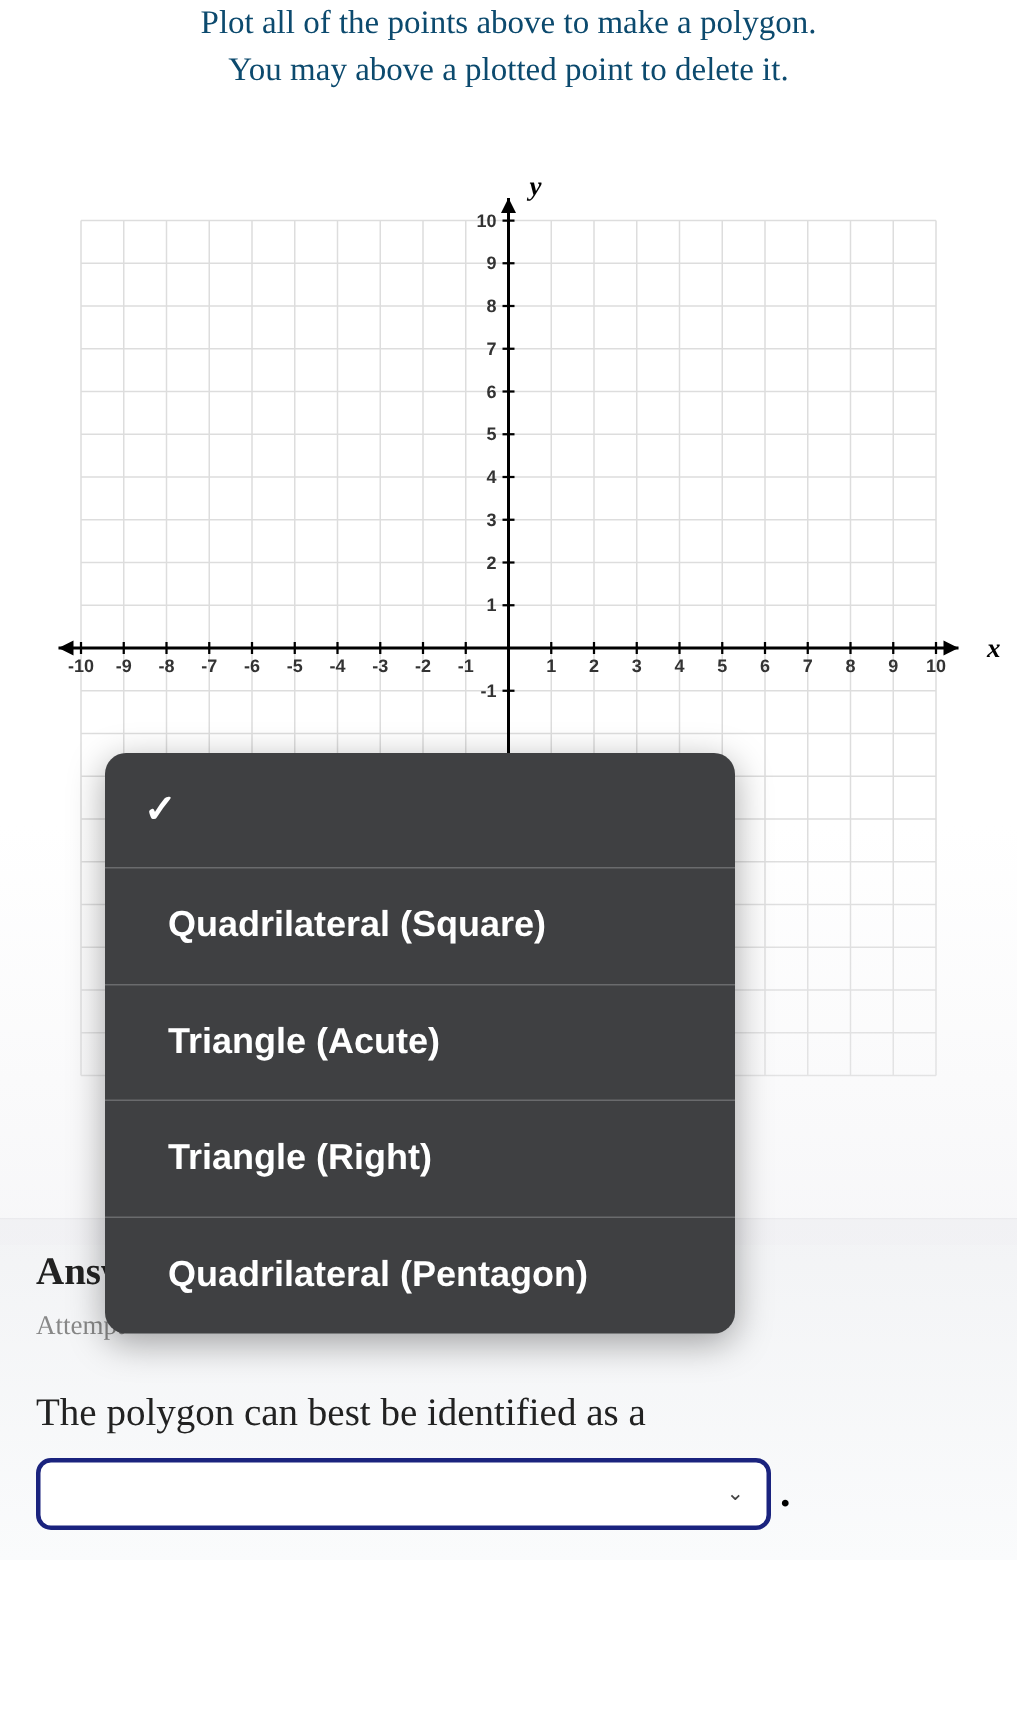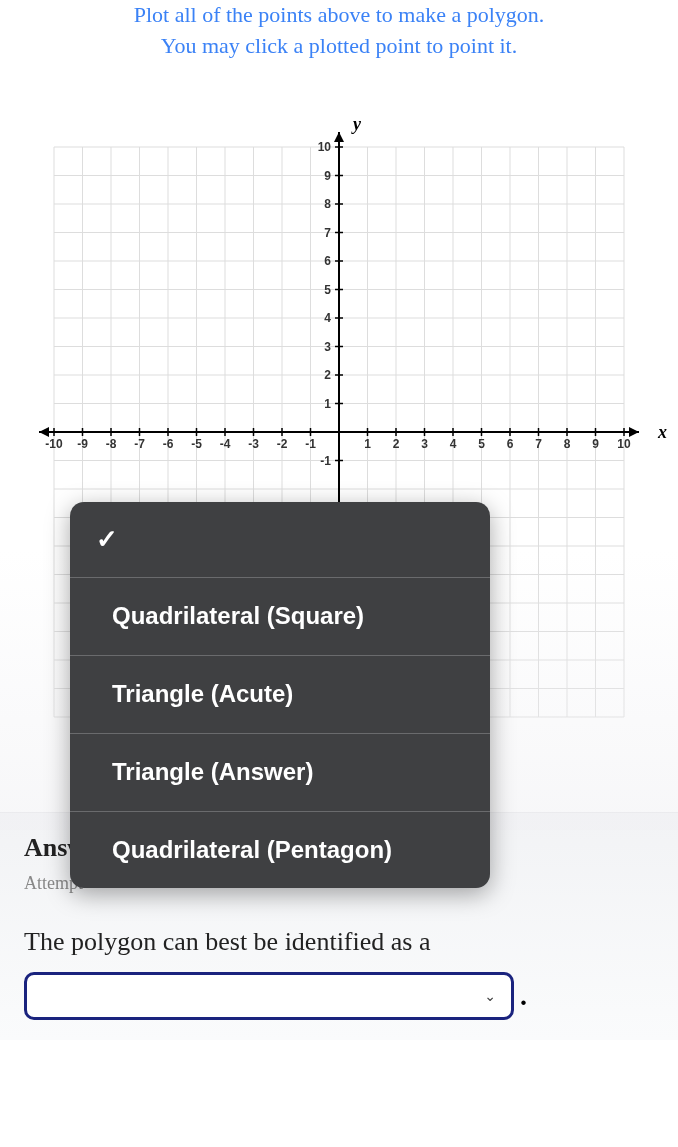--- a/index.html
+++ b/index.html
@@ -7,21 +7,21 @@
       width: 678px;
       height: 1147px;
       font-family: Georgia, 'Times New Roman', serif;
       background: #fff;
       position: relative;
       overflow: hidden;
     }
     .instructions {
       text-align: center;
       font-size: 22px;
-      color: #3b82f6;
+      color: #0c4a6e;
       padding: 0 40px 10px;
       line-height: 1.4;
     }
     .graph-container {
       position: relative;
       width: 620px;
       height: 620px;
       margin: 50px auto 0;
     }
     .graph-svg {
@@ -148,21 +148,21 @@
       background: linear-gradient(180deg, rgba(255,255,255,0) 0%, rgba(240,240,243,0.55) 100%);
       pointer-events: none;
       z-index: 5;
     }
   </style>
 </head>
 <body>
 
 <div class="instructions">
   <span>Plot all of the points above to make a polygon.</span><br>
-  <span>You may click a plotted point to point it.</span>
+  <span>You may above a plotted point to delete it.</span>
 </div>
 
 <div class="graph-container">
   <span class="axis-label-y">y</span>
   <span class="axis-label-x">x</span>
   <svg class="graph-svg" viewBox="0 0 620 620">
     <g id="grid">
         <line x1="25" x2="25" y1="25" y2="595" stroke="#ddd" stroke-width="1"></line>
         <line y1="25" y2="25" x1="25" x2="595" stroke="#ddd" stroke-width="1"></line>
         <line x1="53.5" x2="53.5" y1="25" y2="595" stroke="#ddd" stroke-width="1"></line>
@@ -300,18 +300,18 @@
     <span class="check-icon">✓</span>
     <span></span>
   </div>
   <div class="dropdown-item">
     <span>Quadrilateral (Square)</span>
   </div>
   <div class="dropdown-item">
     <span>Triangle (Acute)</span>
   </div>
   <div class="dropdown-item">
-    <span>Triangle (Answer)</span>
+    <span>Triangle (Right)</span>
   </div>
   <div class="dropdown-item">
     <span>Quadrilateral (Pentagon)</span>
   </div>
 </div>
 
 </body></html>

